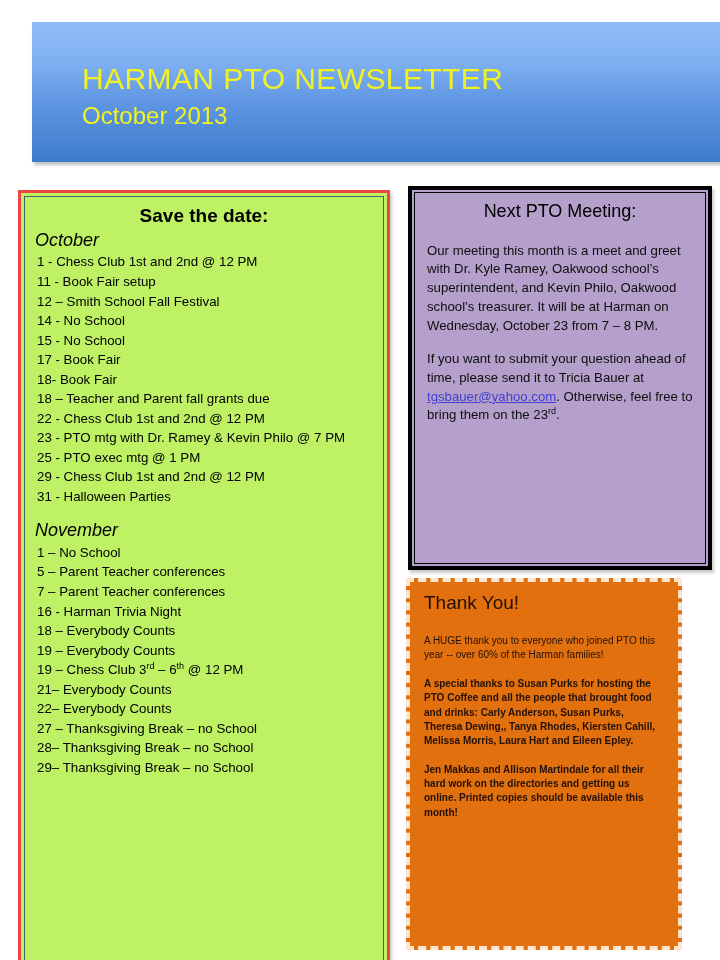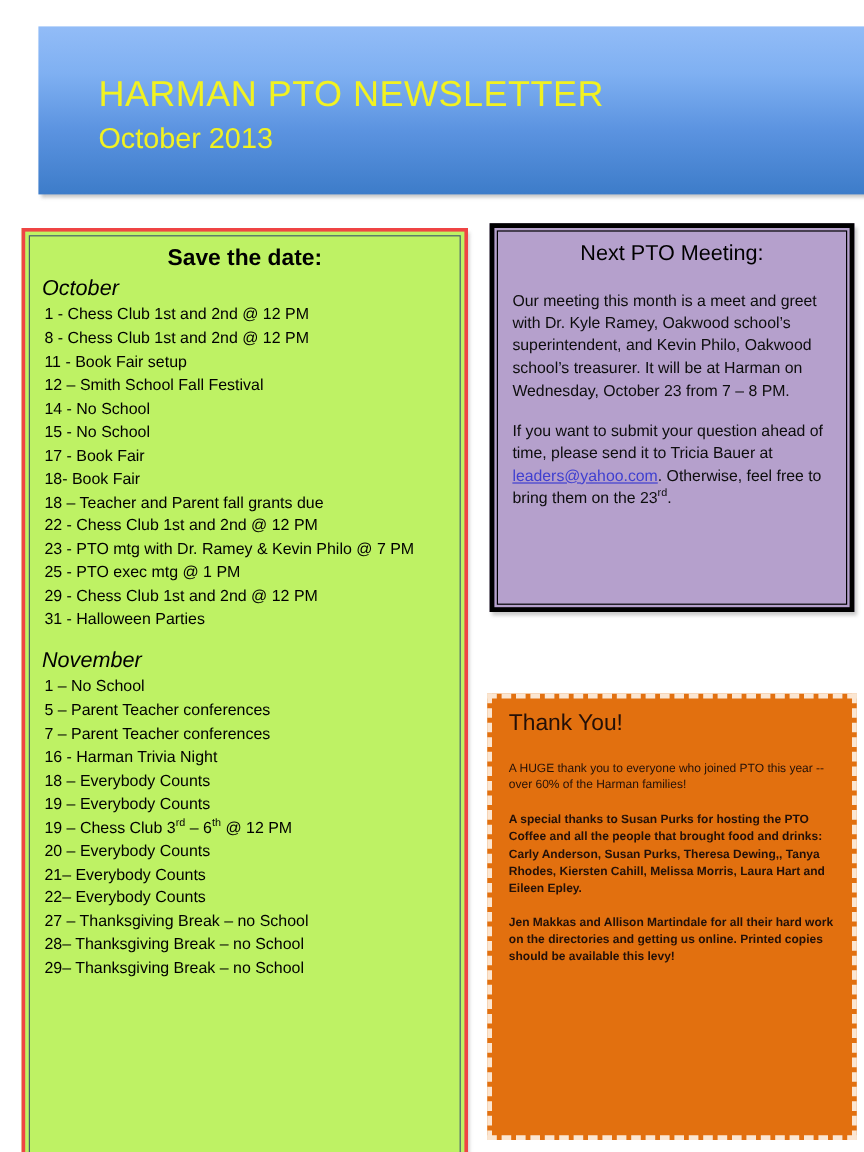--- a/index.html
+++ b/index.html
@@ -97,21 +97,21 @@
     vertical-align: super;
     line-height: 0;
   }
 
   
   .meeting-box {
     position: absolute;
     left: 408px;
     top: 186px;
     width: 304px;
-    height: 324px;
+    height: 384px;
     background: #b5a0cc;
     border: 4px solid #000000;
     box-sizing: border-box;
     box-shadow: 2px 3px 3px rgba(120,120,120,0.4);
   }
   .meeting-inner {
     position: absolute;
     left: 2px;
     top: 2px;
     right: 2px;
@@ -144,21 +144,21 @@
     font-size: 9px;
     vertical-align: super;
     line-height: 0;
   }
 
   
   .thanks-box {
     position: absolute;
     left: 406px;
     top: 578px;
-    width: 308px;
+    width: 276px;
     height: 372px;
     background: #e2700f;
     border: 4px dashed #fbe6d2;
     box-sizing: border-box;
     padding: 8px 14px 0 14px;
     overflow: hidden;
   }
   .thanks-heading {
     font-size: 19px;
     color: #241008;
@@ -182,21 +182,20 @@
   <div class="header-subtitle">October 2013</div>
 </div>
 
 <div class="dates-box">
   <div class="dates-inner">
     <div class="dates-heading">Save the date:</div>
 
     <div class="month-name">October</div>
     <div>
       <div class="date-line"> 1 -  Chess Club 1st and 2nd @ 12 PM</div>
-      <div class="date-line"> 8 -  Chess Club 1st and 2nd @ 12 PM</div>
       <div class="date-line">11 - Book Fair setup</div>
       <div class="date-line">12 – Smith School Fall Festival</div>
       <div class="date-line">14 -  No School</div>
       <div class="date-line">15 - No School</div>
       <div class="date-line">17 - Book Fair</div>
       <div class="date-line">18-  Book Fair</div>
       <div class="date-line">18 – Teacher and Parent fall grants due</div>
       <div class="date-line">22 - Chess Club 1st and 2nd @ 12 PM</div>
       <div class="date-line">23 - PTO mtg with Dr. Ramey &amp; Kevin Philo @ 7 PM</div>
       <div class="date-line">25 - PTO exec mtg @ 1 PM</div>
@@ -208,36 +207,35 @@
 
     <div class="month-name">November</div>
     <div>
       <div class="date-line">1 – No School</div>
       <div class="date-line">5 – Parent Teacher conferences</div>
       <div class="date-line"> 7 – Parent Teacher conferences</div>
       <div class="date-line">16 - Harman Trivia Night</div>
       <div class="date-line">18 – Everybody Counts</div>
       <div class="date-line">19 – Everybody Counts</div>
       <div class="date-line">19 – Chess Club 3<sup>rd</sup> – 6<sup>th</sup> @ 12 PM</div>
-      <div class="date-line">20 – Everybody Counts</div>
       <div class="date-line">21– Everybody Counts</div>
       <div class="date-line">22– Everybody Counts</div>
       <div class="date-line">27 – Thanksgiving Break – no School</div>
       <div class="date-line">28– Thanksgiving Break – no School</div>
       <div class="date-line">29– Thanksgiving Break – no School</div>
     </div>
   </div>
 </div>
 
 <div class="meeting-box">
   <div class="meeting-inner">
     <div class="meeting-heading">Next PTO Meeting:</div>
     <p class="meeting-para first">Our meeting this month is a meet and greet with Dr. Kyle Ramey, Oakwood school’s superintendent, and Kevin Philo, Oakwood school’s treasurer.  It will be at Harman on Wednesday, October 23 from 7 – 8 PM.</p>
-    <p class="meeting-para spaced"><span>If you want to submit your question ahead of time, please send it to Tricia Bauer at </span><a class="email-link" href="#">leaders@yahoo.com</a><span>.  Otherwise, feel free to bring them on the 23</span><sup>rd</sup><span>.</span></p>
+    <p class="meeting-para spaced"><span>If you want to submit your question ahead of time, please send it to Tricia Bauer at </span><a class="email-link" href="#">tgsbauer@yahoo.com</a><span>.  Otherwise, feel free to bring them on the 23</span><sup>rd</sup><span>.</span></p>
   </div>
 </div>
 
 <div class="thanks-box">
   <div class="thanks-heading">Thank You!</div>
   <p class="thanks-para first">A HUGE thank you to everyone who joined PTO this year -- over 60% of the Harman families!</p>
   <p class="thanks-para spaced">A special thanks to Susan Purks for hosting the PTO Coffee and all the people that brought food and drinks:  Carly Anderson, Susan Purks, Theresa Dewing,, Tanya Rhodes, Kiersten Cahill, Melissa Morris, Laura Hart and Eileen Epley.</p>
-  <p class="thanks-para spaced">Jen Makkas and Allison Martindale for all their hard work on the directories and getting us online.  Printed copies should be available this levy!</p>
+  <p class="thanks-para spaced">Jen Makkas and Allison Martindale for all their hard work on the directories and getting us online.  Printed copies should be available this month!</p>
 </div>
 
 </body></html>

